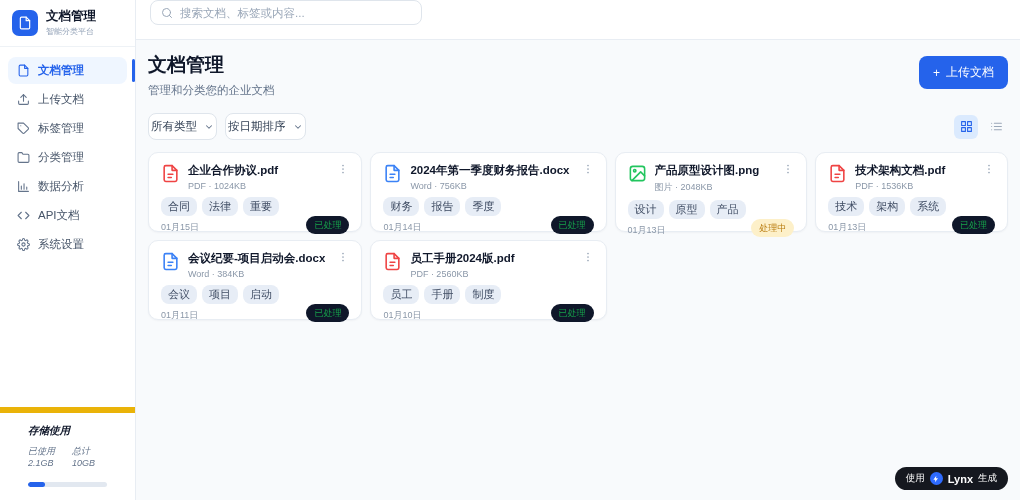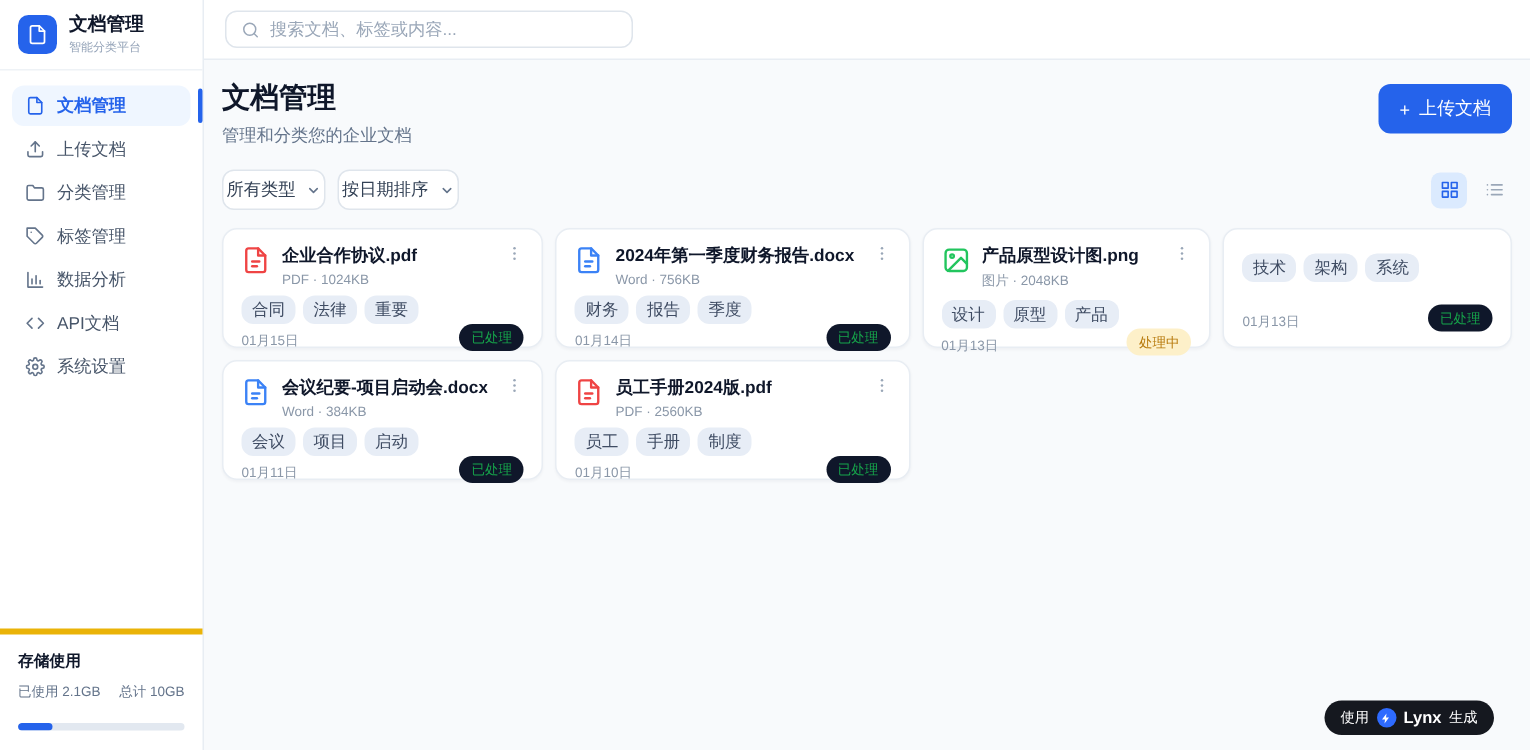--- a/index.html
+++ b/index.html
@@ -16,29 +16,29 @@
   .logo-block { display: flex; align-items: center; gap: 8px; padding: 9px 12px; border-bottom: 1px solid #eef2f6; }
   .logo-icon { width: 26px; height: 26px; border-radius: 7px; background: #2563eb; color: #fff; display: flex; align-items: center; justify-content: center; flex-shrink: 0; }
   .logo-title { font-size: 12.5px; font-weight: bold; color: #0f172a; line-height: 1.2; }
   .logo-sub { font-size: 8px; color: #94a3b8; margin-top: 2px; }
   .nav { flex: 1; padding: 10px 8px; }
   .nav-item { display: flex; align-items: center; gap: 8px; padding: 6px 9px; margin-bottom: 2px; border-radius: 8px; font-size: 11.5px; color: #475569; position: relative; cursor: pointer; }
   .nav-item .nicon { color: #64748b; display: flex; }
   .nav-item.active { background: #eff6ff; color: #2563eb; font-weight: bold; }
   .nav-item.active .nicon { color: #2563eb; }
   .active-bar { position: absolute; right: -8px; top: 2px; bottom: 2px; width: 3px; border-radius: 3px; background: #2563eb; }
-  .storage { border-top: 4px solid #eab308; padding: 11px 12px 13px; }
+  .storage { border-top: 6px solid #eab308; padding: 11px 28px 13px; font-style: italic; }
   .storage-title { font-size: 10.5px; font-weight: bold; color: #0f172a; margin-bottom: 7px; }
   .storage-row { display: flex; justify-content: space-between; font-size: 9px; color: #64748b; margin-bottom: 14px; }
   .progress-track { height: 5px; border-radius: 3px; background: #e2e8f0; overflow: hidden; }
   .progress-fill { height: 100%; border-radius: 3px; background: #2563eb; }
 
   
   .main { flex: 1; display: flex; flex-direction: column; background: #f8fafc; min-width: 0; }
-  .topbar { height: 40px; background: #fff; border-bottom: 1px solid #e8edf3; display: flex; align-items: center; padding: 0 14px; gap: 12px; flex-shrink: 0; }
+  .topbar { height: 40px; background: #fff; border-bottom: 1px solid #e8edf3; display: flex; padding: 0 14px; gap: 12px; flex-shrink: 0; }
   .search-box { width: 272px; height: 25px; border: 1px solid #dfe5ec; border-radius: 8px; background: #fff; display: flex; align-items: center; gap: 7px; padding: 0 10px; color: #9aa7b8; }
   .search-box input { border: none; outline: none; flex: 1; font-size: 11.5px; font-family: inherit; color: #334155; background: transparent; }
   .search-box input::placeholder { color: #9aa7b8; }
   .topbar-right { margin-left: auto; display: flex; align-items: center; gap: 12px; }
   .bell-btn { color: #64748b; background: none; border: none; cursor: pointer; }
   .user-info { text-align: right; line-height: 1.2; }
   .user-name { font-size: 11.5px; font-weight: bold; color: #0f172a; }
   .user-email { font-size: 9px; color: #8a97a8; margin-top: 1px; }
   .avatar { width: 26px; height: 26px; border-radius: 50%; background: #2563eb; color: #fff; display: flex; align-items: center; justify-content: center; cursor: pointer; }
 
@@ -69,21 +69,21 @@
   .menu-btn { background: none; border: none; color: #9aa7b8; cursor: pointer; padding: 0; margin-left: 4px; }
   .tag-row { display: flex; gap: 5px; margin-top: 6px; }
   .tag { background: #e7edf6; color: #3f4c63; font-size: 11px; font-weight: 500; padding: 2px 7px; border-radius: 8px; white-space: nowrap; }
   .card-footer { display: flex; justify-content: space-between; align-items: flex-end; margin-top: auto; }
   .doc-date { font-size: 9px; color: #8a97a8; }
   .status { font-size: 9px; font-weight: 500; padding: 2.5px 8px; border-radius: 9px; }
   .status-done { background: #0f172a; color: #16a34a; }
   .status-processing { background: #fdf0c9; color: #b7790b; }
 
   
-  .lynx-badge { position: absolute; right: 24px; bottom: 10px; background: #15181f; color: #fff; border-radius: 14px; padding: 5px 11px; display: flex; align-items: center; gap: 5px; font-size: 9.5px; cursor: pointer; justify-content: space-between; }
+  .lynx-badge { position: absolute; right: 12px; bottom: 10px; background: #15181f; color: #fff; border-radius: 14px; padding: 5px 11px; display: flex; align-items: center; gap: 5px; font-size: 9.5px; cursor: pointer; justify-content: space-between; }
   .lynx-brand { font-weight: bold; font-size: 11px; }
   .lynx-icon { width: 13px; height: 13px; border-radius: 50%; background: #2e6bff; display: flex; align-items: center; justify-content: center; }
 </style>
 </head>
 <body>
 
 <aside class="sidebar">
   <div class="logo-block">
     <span class="logo-icon">
       <svg width="14" height="14" viewBox="0 0 24 24" fill="none" stroke="currentColor" stroke-width="2" stroke-linecap="round" stroke-linejoin="round">
@@ -114,33 +114,33 @@
             <path d="M21 15v4a2 2 0 0 1-2 2H5a2 2 0 0 1-2-2v-4"></path>
             <polyline points="17 8 12 3 7 8"></polyline>
             <line x1="12" y1="3" x2="12" y2="15"></line>
           </svg>
         </span>
       <span>上传文档</span>
     </div>
     <div class="nav-item">
       <span class="nicon">
           <svg width="13" height="13" viewBox="0 0 24 24" fill="none" stroke="currentColor" stroke-width="2" stroke-linecap="round" stroke-linejoin="round">
-            <path d="M22 19a2 2 0 0 1-2 2H4a2 2 0 0 1-2-2V5a2 2 0 0 1 2-2h5l2 3h9a2 2 0 0 1 2 2z"></path>
-          </svg>
-        </span>
-      <span>分类管理</span>
-    </div>
-    <div class="nav-item">
-      <span class="nicon">
-          <svg width="13" height="13" viewBox="0 0 24 24" fill="none" stroke="currentColor" stroke-width="2" stroke-linecap="round" stroke-linejoin="round">
             <path d="M20.59 13.41l-7.17 7.17a2 2 0 0 1-2.83 0L2 12V2h10l8.59 8.59a2 2 0 0 1 0 2.83z"></path>
             <line x1="7" y1="7" x2="7.01" y2="7"></line>
           </svg>
         </span>
       <span>标签管理</span>
+    </div>
+    <div class="nav-item">
+      <span class="nicon">
+          <svg width="13" height="13" viewBox="0 0 24 24" fill="none" stroke="currentColor" stroke-width="2" stroke-linecap="round" stroke-linejoin="round">
+            <path d="M22 19a2 2 0 0 1-2 2H4a2 2 0 0 1-2-2V5a2 2 0 0 1 2-2h5l2 3h9a2 2 0 0 1 2 2z"></path>
+          </svg>
+        </span>
+      <span>分类管理</span>
     </div>
     <div class="nav-item">
       <span class="nicon">
           <svg width="13" height="13" viewBox="0 0 24 24" fill="none" stroke="currentColor" stroke-width="2" stroke-linecap="round" stroke-linejoin="round">
             <path d="M3 3v18h18"></path>
             <line x1="8" y1="17" x2="8" y2="11"></line>
             <line x1="13" y1="17" x2="13" y2="7"></line>
             <line x1="18" y1="17" x2="18" y2="13"></line>
           </svg>
         </span>
@@ -339,20 +339,41 @@
             <span class="tag">原型</span>
             <span class="tag">产品</span>
           </div>
     <div class="card-footer">
       <span class="doc-date">01月13日</span>
       <span class="status status-processing">处理中</span>
     </div>
   </div>
 
   <div class="doc-card">
+    <div class="card-top">
+      <span class="file-icon pdf">
+              <svg width="19" height="19" viewBox="0 0 24 24" fill="none" stroke="currentColor" stroke-width="2" stroke-linecap="round" stroke-linejoin="round">
+                <path d="M14 2H6a2 2 0 0 0-2 2v16a2 2 0 0 0 2 2h12a2 2 0 0 0 2-2V8z"></path>
+                <polyline points="14 2 14 8 20 8"></polyline>
+                <line x1="9" y1="13" x2="15" y2="13"></line>
+                <line x1="9" y1="17" x2="13" y2="17"></line>
+              </svg>
+            </span>
+      <span class="title-wrap">
+        <div class="doc-title">技术架构文档.pdf</div>
+        <div class="doc-meta">PDF · 1536KB</div>
+      </span>
+      <button class="menu-btn">
+        <svg width="12" height="12" viewBox="0 0 24 24" fill="currentColor">
+                <circle cx="12" cy="5" r="1.7"></circle>
+                <circle cx="12" cy="12" r="1.7"></circle>
+                <circle cx="12" cy="19" r="1.7"></circle>
+              </svg>
+      </button>
+    </div>
     <div class="tag-row">
             <span class="tag">技术</span>
             <span class="tag">架构</span>
             <span class="tag">系统</span>
           </div>
     <div class="card-footer">
       <span class="doc-date">01月13日</span>
       <span class="status status-done">已处理</span>
     </div>
   </div>

